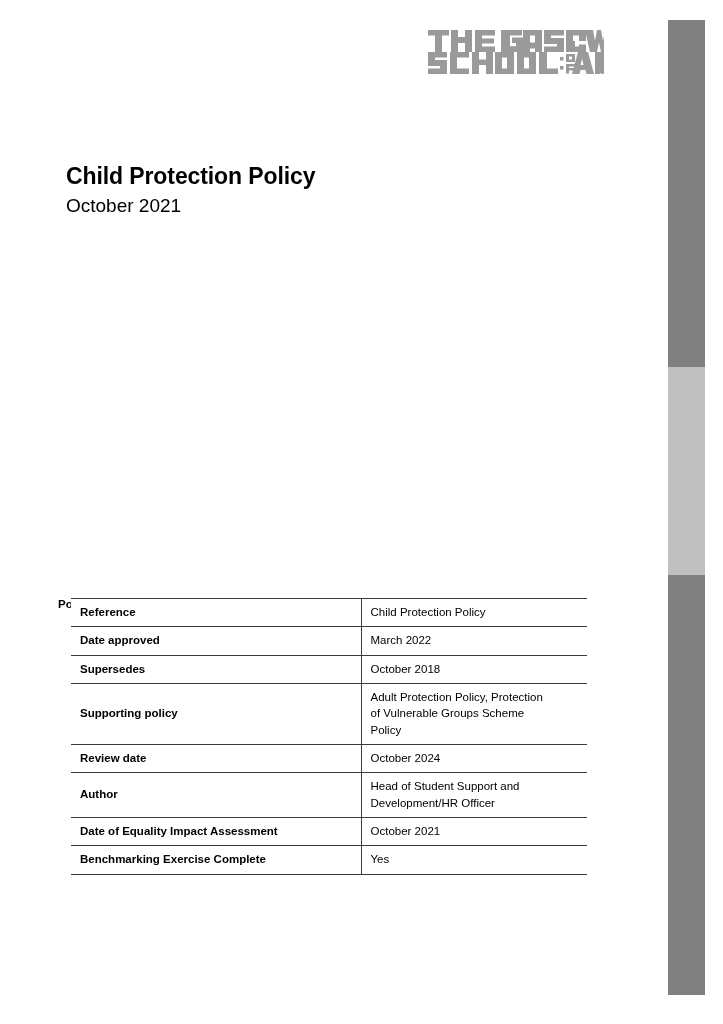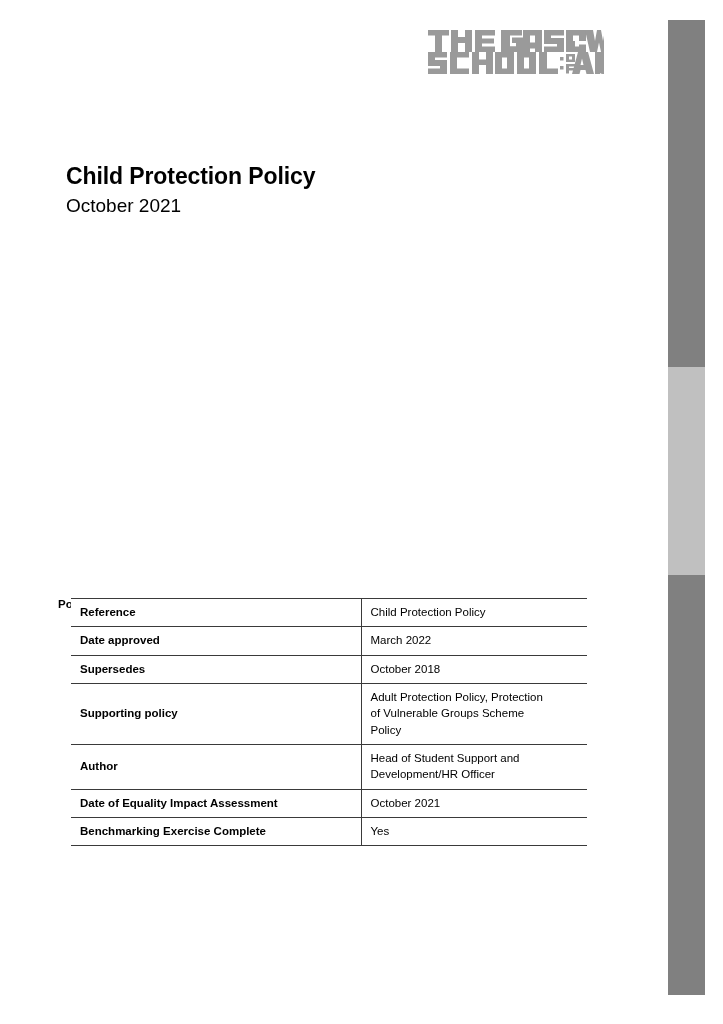--- a/index.html
+++ b/index.html
@@ -187,20 +187,24 @@
       </tr>
       <tr>
         <td class="label">Supporting policy</td>
         <td class="value">
           <span class="line">Adult Protection Policy, Protection</span>
           <span class="line">of Vulnerable Groups Scheme</span>
           <span class="line">Policy</span>
         </td>
       </tr>
       <tr>
+        <td class="label">Review date</td>
+        <td class="value">October 2024</td>
+      </tr>
+      <tr>
         <td class="label">Author</td>
         <td class="value">
           <span class="line">Head of Student Support and</span>
           <span class="line">Development/HR Officer</span>
         </td>
       </tr>
       <tr>
         <td class="label">Date of Equality Impact Assessment</td>
         <td class="value">October 2021</td>
       </tr>

